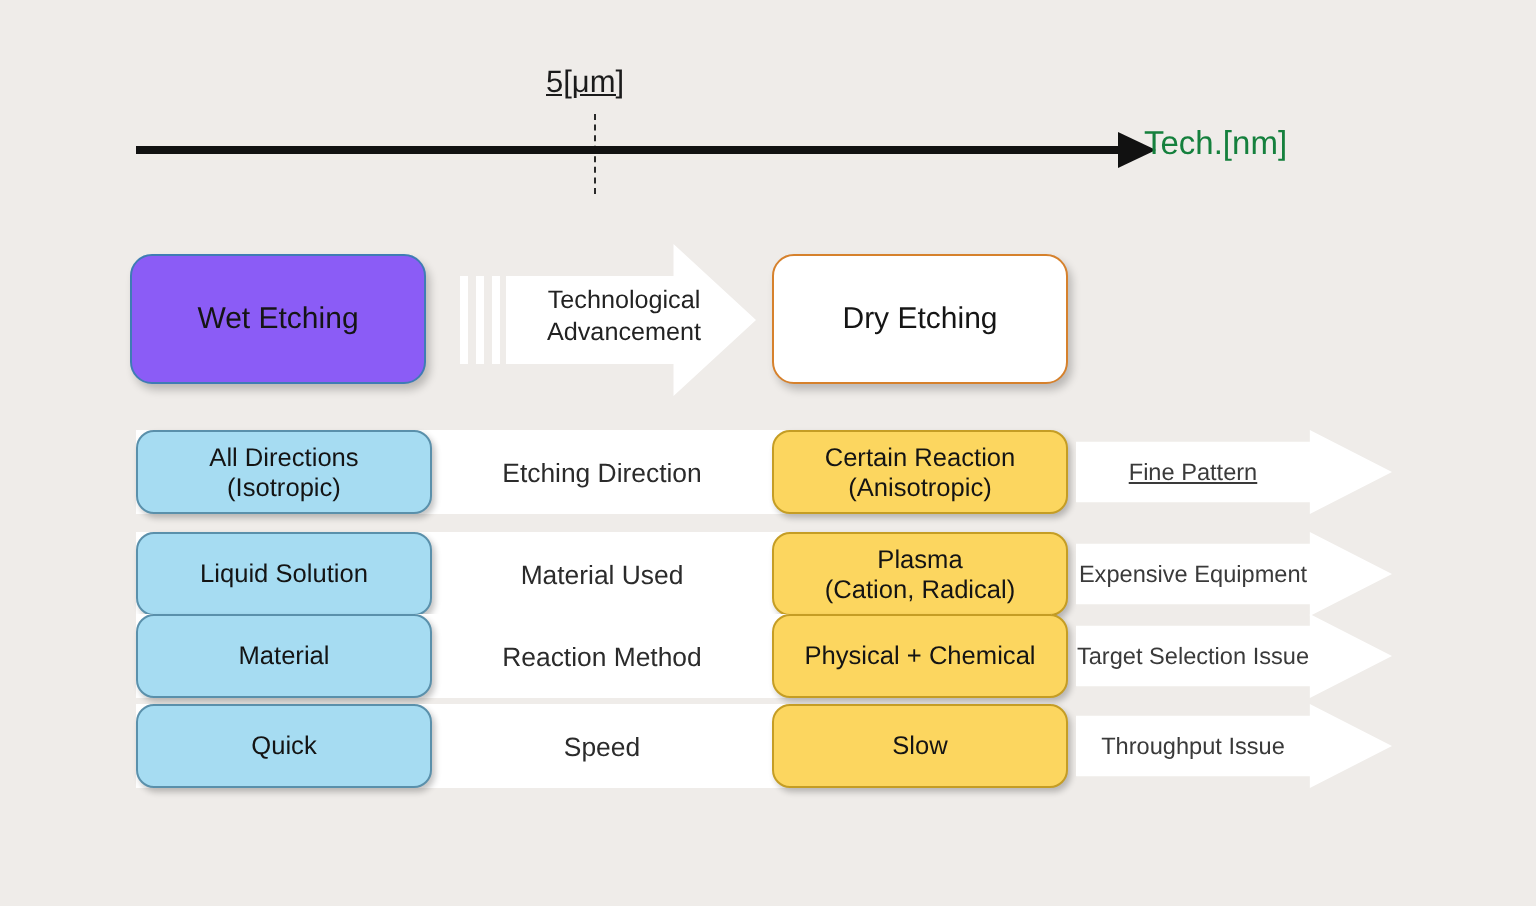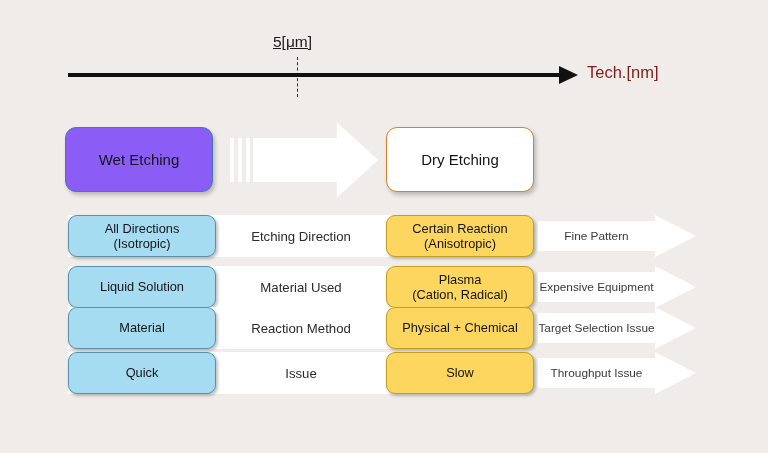--- a/index.html
+++ b/index.html
@@ -32,24 +32,24 @@
     left: 559px;
     top: 66px;
     width: 0;
     height: 0;
     border-top: 9px solid transparent;
     border-bottom: 9px solid transparent;
     border-left: 19px solid #111111;
   }
   #timeline-axis-label {
     position: absolute;
-    left: 587px;
+    left: 572px;
     top: 63px;
     font-size: 16.5px;
-    color: #7f1d1d;
+    color: #15803d;
     white-space: nowrap;
   }
   #timeline-tick {
     position: absolute;
     left: 297px;
     top: 57px;
     width: 0;
     height: 40px;
     border-left: 1.6px dashed #2a2a2a;
   }
@@ -179,21 +179,21 @@
     left: 538px;
     width: 117px;
     height: 42px;
     display: flex;
     align-items: center;
     justify-content: center;
     text-align: center;
     font-size: 11.8px;
     color: #3a3a3a;
   }
-  #note-0, #note-label-0 { top: 215px; }
+  #note-0, #note-label-0 { top: 215px; text-decoration: underline; }
   #note-1, #note-label-1 { top: 266px; }
   #note-2, #note-label-2 { top: 307px; }
   #note-3, #note-label-3 { top: 352px; }
 </style>
 </head>
 <body>
 
 <div id="canvas">
 
   <div id="timeline-tick-label">5[μm]</div>
@@ -201,20 +201,24 @@
   <div id="timeline-axis"></div>
   <div id="timeline-arrowhead"></div>
   <div id="timeline-axis-label">Tech.[nm]</div>
 
   <div class="hdr-box" id="hdr-wet">Wet Etching</div>
 
   <div class="stripe" id="stripe-1"></div>
   <div class="stripe" id="stripe-2"></div>
   <div class="stripe" id="stripe-3"></div>
   <div id="adv-arrow"></div>
+  <div id="adv-arrow-label">
+    <div>Technological</div>
+    <div>Advancement</div>
+  </div>
 
   <div class="hdr-box" id="hdr-dry">Dry Etching</div>
 
   <div class="row" id="row-0">
     <div class="pill left">
       <div>
         <div>All Directions</div>
         <div>(Isotropic)</div>
       </div>
     </div>
@@ -261,21 +265,21 @@
   </div>
   <div class="note-arrow" id="note-2"></div>
   <div class="note-arrow-label" id="note-label-2">Target Selection Issue</div>
 
   <div class="row" id="row-3">
     <div class="pill left">
       <div>
         <div>Quick</div>
       </div>
     </div>
-    <div class="mid-label">Issue</div>
+    <div class="mid-label">Speed</div>
     <div class="pill right">
       <div>
         <div>Slow</div>
       </div>
     </div>
   </div>
   <div class="note-arrow" id="note-3"></div>
   <div class="note-arrow-label" id="note-label-3">Throughput Issue</div>
 
 </div>

